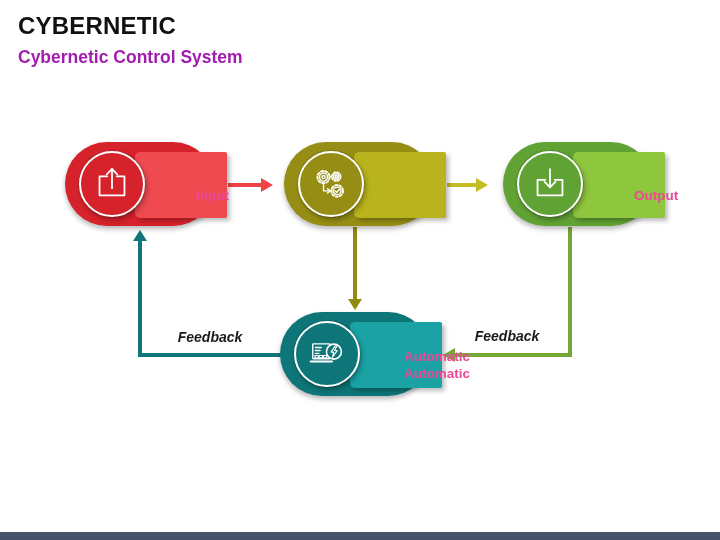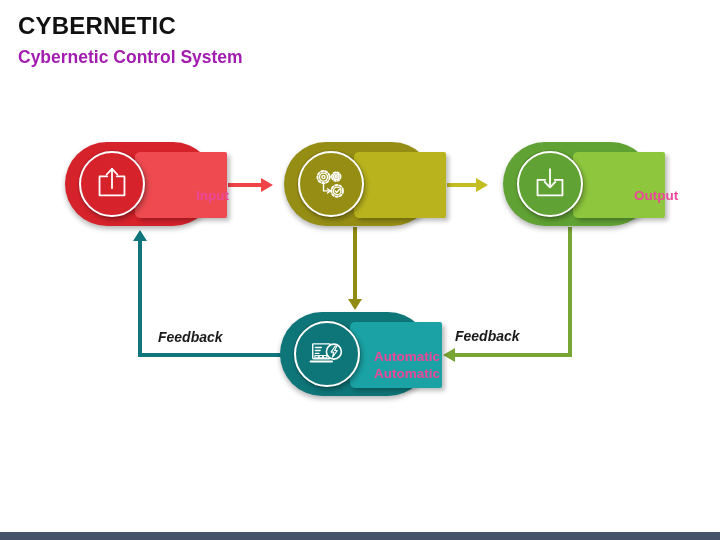--- a/index.html
+++ b/index.html
@@ -49,21 +49,21 @@
     z-index: 3;
   }
   .node .label {
     position: absolute; left: 87px; right: 2px; top: 10px; height: 86px;
     display: flex; align-items: center;
     color: #ec4899; font-size: 13.5px; font-weight: 700;
     z-index: 4;
     margin-left: 44px;
   }
   .node.regulator .label {
-    left: 80px; justify-content: flex-end; text-align: center;
+    left: 80px; justify-content: flex-start; text-align: center;
     line-height: 17px;
   }
   #node-input     { left: 65px;  top: 142px; }
   #node-process   { left: 284px; top: 142px; }
   #node-output    { left: 503px; top: 142px; text-align: right; }
   #node-regulator { left: 280px; top: 312px; }
 
   .icon-svg { display: block; }
   .icon-svg * { vector-effect: non-scaling-stroke; }
 
@@ -87,21 +87,21 @@
     border-top: 11px solid var(--c);
   }
   .head-up {
     width: 0; height: 0;
     border-left: 7px solid transparent; border-right: 7px solid transparent;
     border-bottom: 11px solid var(--c);
   }
 
   
   .feedback-label {
-    position: absolute; width: 104px; text-align: left;
+    position: absolute; width: 104px; text-align: center;
     font-size: 14px; font-style: italic; font-weight: 600; color: #1a1a1a;
   }
   #feedback-left  { left: 158px; top: 329px; }
   #feedback-right { left: 455px; top: 328px; }
 
   
   .footer-bar {
     position: absolute; left: 0; top: 532px;
     width: 720px; height: 8px;
     background: var(--bar);

